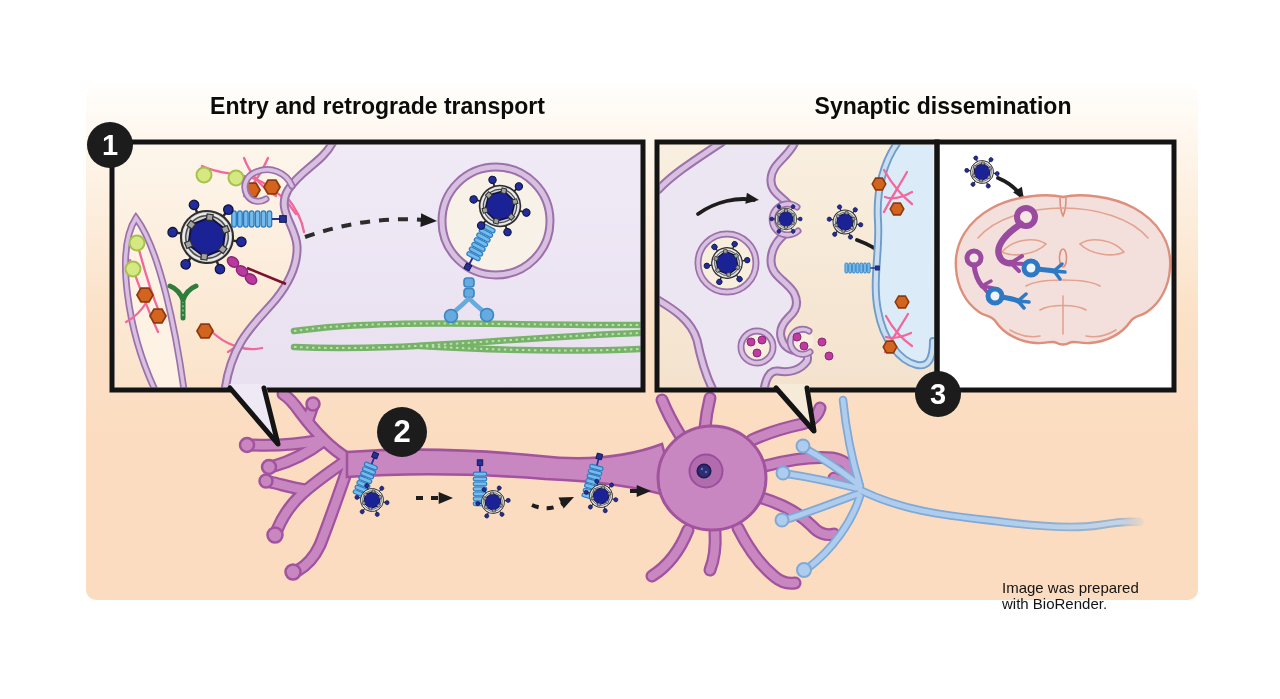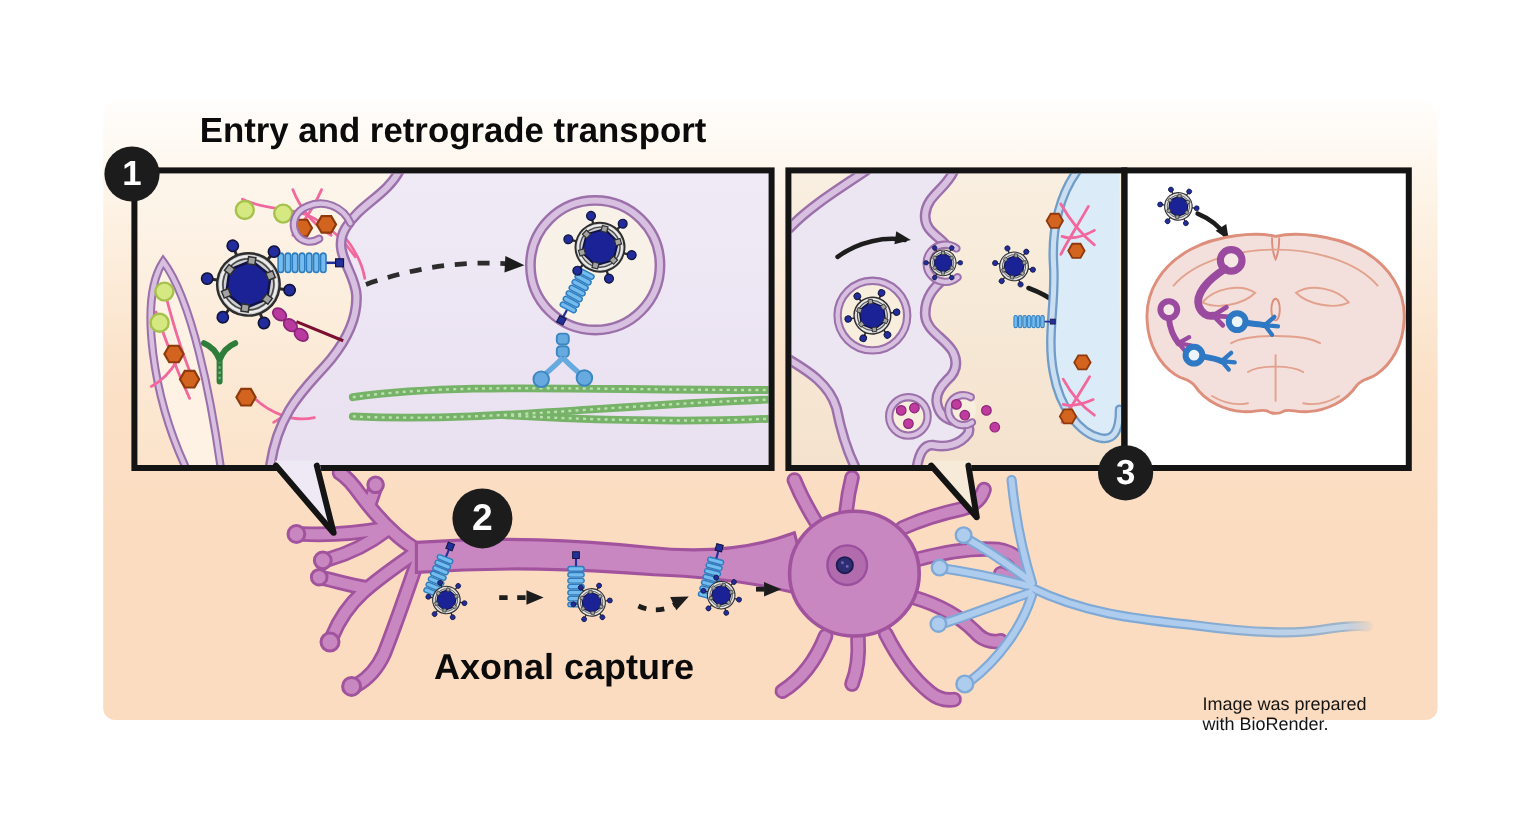--- a/index.html
+++ b/index.html
@@ -1,20 +1,20 @@
 <!DOCTYPE html>
 <html><head>
 <meta charset="utf-8">
 <style>
   html,body{margin:0;padding:0;background:#ffffff;}
   body{width:1280px;height:699px;position:relative;overflow:hidden;
        font-family:"Liberation Sans",sans-serif;}
   .stage{position:absolute;left:0;top:0;width:1280px;height:699px;}
   svg.art{position:absolute;left:0;top:0;}
-  .title{position:absolute;font-weight:700;font-size:29px;color:#0b0b0b;
+  .title{position:absolute;font-weight:700;font-size:23px;color:#0b0b0b;
          text-align:center;white-space:nowrap;}
   .label-big{position:absolute;font-weight:700;font-size:30px;color:#0b0b0b;
          text-align:center;white-space:nowrap;}
   .badge{position:absolute;background:#1c1c1c;color:#ffffff;border-radius:50%;
          font-weight:700;display:flex;align-items:center;justify-content:center;}
   .badge.b1{left:87px;top:122px;width:46px;height:46px;font-size:29px;}
   .badge.b2{left:377px;top:407px;width:50px;height:50px;font-size:31px;}
   .badge.b3{left:915px;top:371px;width:46px;height:46px;font-size:29px;}
   .credit{position:absolute;left:1002px;top:580px;font-size:15px;line-height:16px;
           color:#141414;}
@@ -472,21 +472,21 @@
     <path d="M 264,388 L 278,444" stroke="#141414" stroke-width="5" stroke-linecap="round" fill="none"></path>
   </g>
   <g>
     <polygon points="774,384 809,384 814,430" fill="#f6ead9"></polygon>
     <path d="M 776,388 L 813,430" stroke="#141414" stroke-width="5" stroke-linecap="round" fill="none"></path>
     <path d="M 807,388 L 814,431" stroke="#141414" stroke-width="5" stroke-linecap="round" fill="none"></path>
   </g>
 </svg>
 
 <div class="title" style="left:112px;top:93px;width:531px;">Entry and retrograde transport</div>
-<div class="label-big" style="left:320px;top:540px;width:300px;">Axonal capture</div>
+<div class="title" style="left:703px;top:93px;width:480px;">Synaptic dissemination</div>
 
 <div class="badge b1">
   <span>1</span>
 </div>
 <div class="badge b2">
   <span>2</span>
 </div>
 <div class="badge b3">
   <span>3</span>
 </div>

